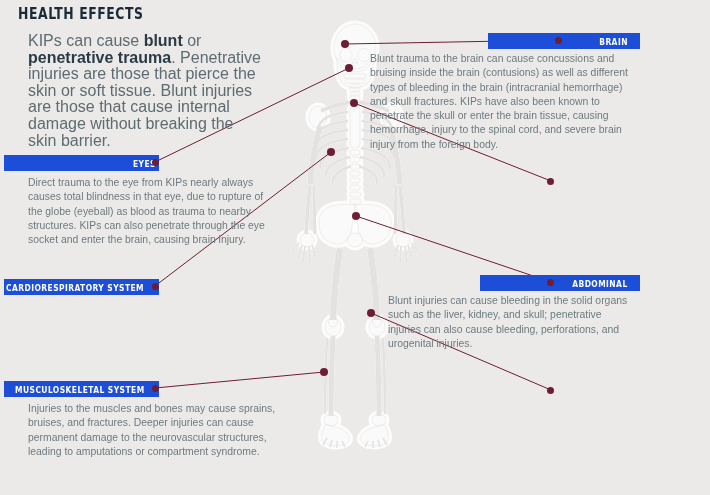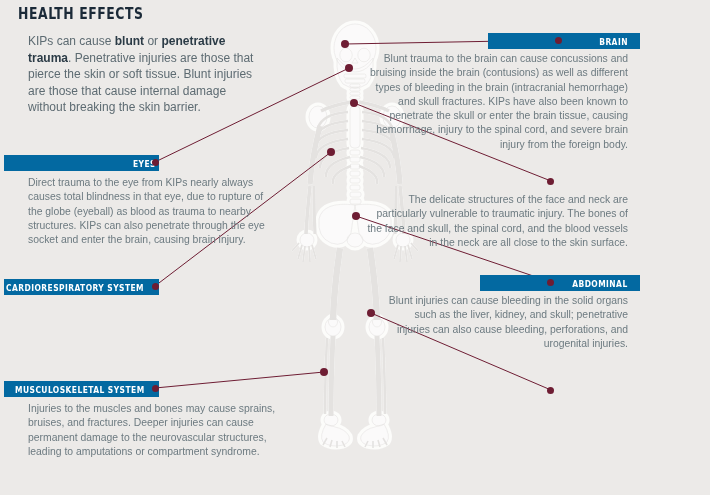--- a/index.html
+++ b/index.html
@@ -23,49 +23,49 @@
     position:absolute;left:18px;top:5px;
     font-size:15px;font-weight:bold;letter-spacing:.6px;
     color:#1b2a38;
     font-family:"DejaVu Sans Condensed","Liberation Sans",sans-serif;
     transform:scaleX(.92);transform-origin:left center;
   }
 
   
   .intro{
     position:absolute;left:28px;top:33px;width:235px;
-    font-size:12px;line-height:16.6px;color:#5d6b72;
+    font-size:16px;line-height:16.6px;color:#5d6b72;
   }
   .intro b{color:#2b3b46;font-weight:bold;}
 
   
   .bar{
     position:absolute;height:16px;
-    background:#0369a1;
+    background:#1d4ed8;
     display:flex;align-items:center;
     box-sizing:border-box;
   }
   .bar.left{left:4px;width:155px;justify-content:flex-end;}
   .bar.right{right:0;justify-content:flex-end;padding-right:12px;}
   .bar-label{
     font-size:9.3px;font-weight:bold;color:#ffffff;letter-spacing:.5px;
     font-family:"DejaVu Sans Condensed","Liberation Sans",sans-serif;
     transform:scaleX(.9);transform-origin:center;
     white-space:nowrap;
   }
   .bar.left .bar-label{transform-origin:left center;}
   .bar.right .bar-label{transform-origin:right center;}
 
   
   .body-text{
     position:absolute;
     font-size:10.4px;line-height:14.3px;color:#6c7a80;
   }
   .body-text.left{left:28px;text-align:left;}
-  .body-text.right{text-align:right;}
+  .body-text.right{text-align:left;}
 
   
   .dot{
     position:absolute;width:7px;height:7px;border-radius:50%;
     background:#6e1d33;
   }
   
   .skel-dot{
     position:absolute;width:8px;height:8px;border-radius:50%;
     background:#6e1d33;
@@ -230,21 +230,20 @@
   <div class="dot" style="left:152px;top:385px;"></div>
   <div class="body-text left" style="top:402px;width:250px;">Injuries to the muscles and bones may cause sprains, bruises, and fractures. Deeper injuries can cause permanent damage to the neurovascular structures, leading to amputations or compartment syndrome.</div>
 
   <div class="bar right" style="top:33px;width:152px;">
     <span class="bar-label">BRAIN</span>
   </div>
   <div class="dot" style="left:555px;top:37px;"></div>
   <div class="body-text right" style="top:52px;right:12px;width:258px;">Blunt trauma to the brain can cause concussions and bruising inside the brain (contusions) as well as different types of bleeding in the brain (intracranial hemorrhage) and skull fractures. KIPs have also been known to penetrate the skull or enter the brain tissue, causing hemorrhage, injury to the spinal cord, and severe brain injury from the foreign body.</div>
 
   <div class="dot" style="left:547px;top:178px;"></div>
-  <div class="body-text right" style="top:193px;right:12px;width:264px;">The delicate structures of the face and neck are particularly vulnerable to traumatic injury. The bones of the face and skull, the spinal cord, and the blood vessels in the neck are all close to the skin surface.</div>
 
   <div class="bar right" style="top:275px;width:160px;">
     <span class="bar-label">ABDOMINAL</span>
   </div>
   <div class="dot" style="left:547px;top:279px;"></div>
   <div class="body-text right" style="top:294px;right:12px;width:240px;">Blunt injuries can cause bleeding in the solid organs such as the liver, kidney, and skull; penetrative injuries can also cause bleeding, perforations, and urogenital injuries.</div>
 
   <div class="dot" style="left:547px;top:387px;"></div>
 
 </div>

